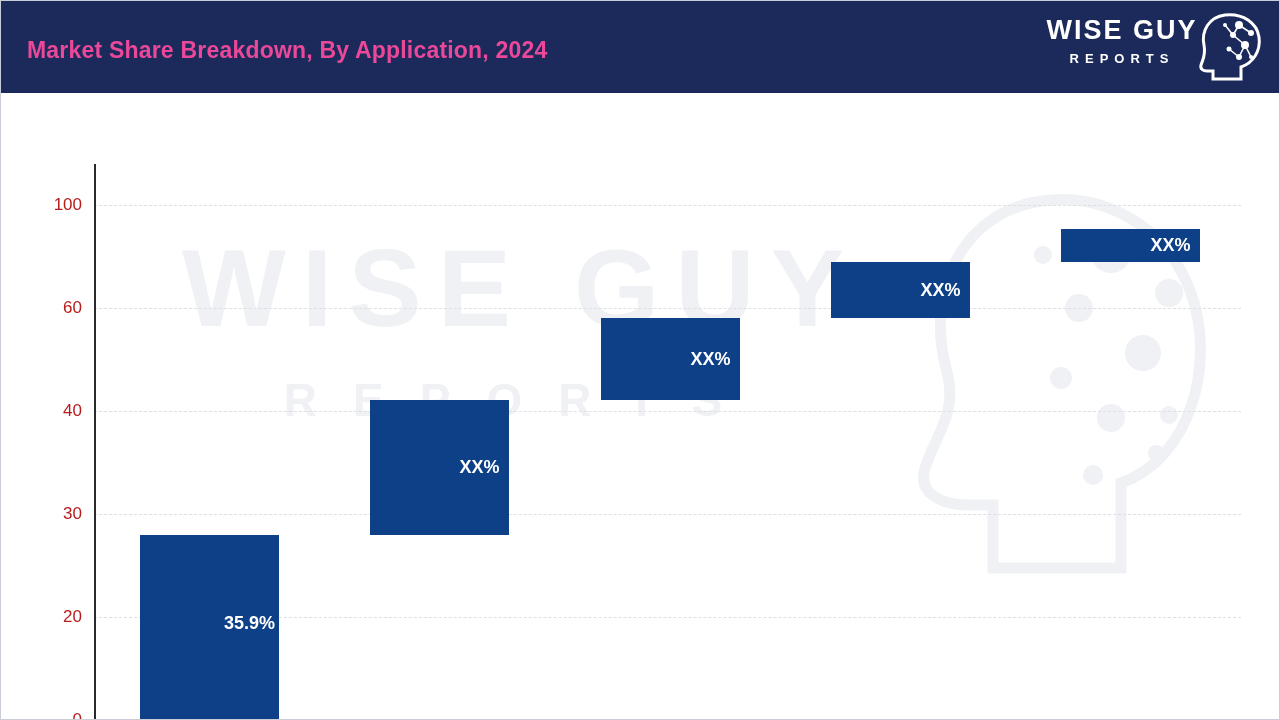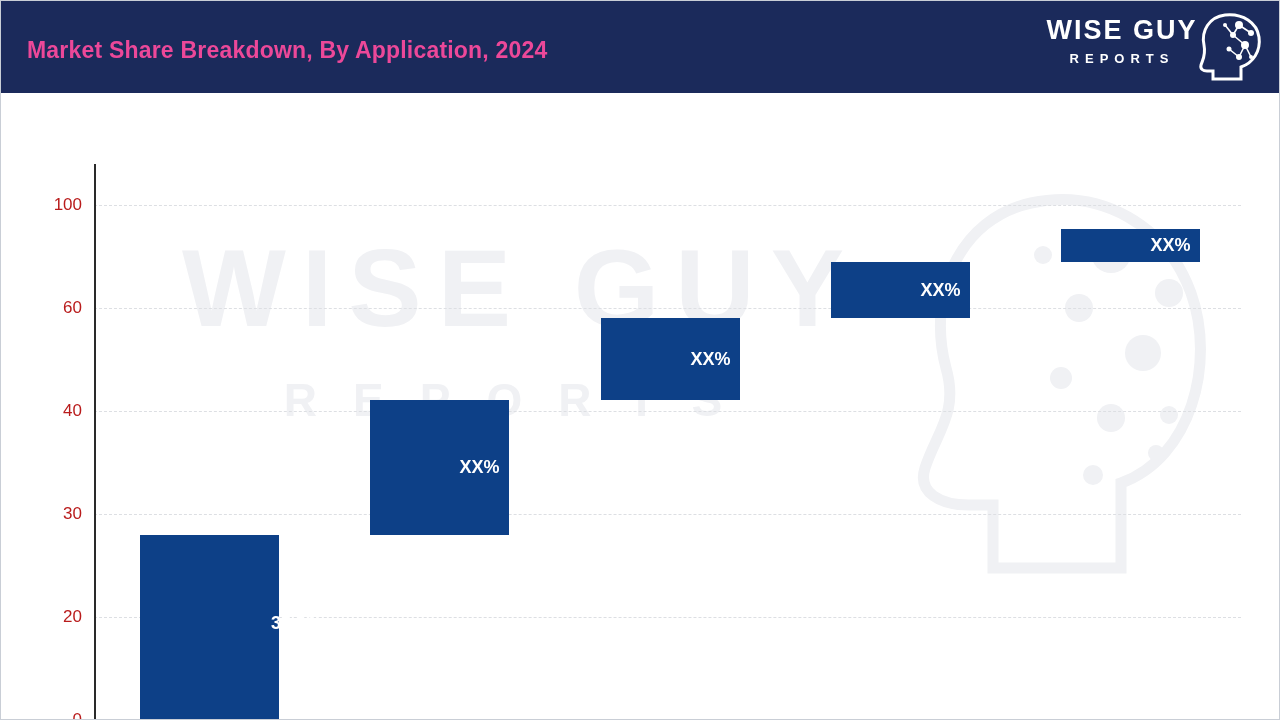--- a/index.html
+++ b/index.html
@@ -225,21 +225,21 @@
       <div class="axis-y"></div>
 
       <div class="ytick" style="top:556px;">0</div>
       <div class="ytick" style="top:453px;">20</div>
       <div class="ytick" style="top:350px;">30</div>
       <div class="ytick" style="top:247px;">40</div>
       <div class="ytick" style="top:144px;">60</div>
       <div class="ytick" style="top:41px;">100</div>
 
       <div class="bar" style="left:46px; top:371px; width:139px; height:185px;">
-        <div class="bar-label" style="top:78px;margin-left:47px;">35.9%</div>
+        <div class="bar-label" style="top:78px;">35.9%</div>
       </div>
       <div class="bar" style="left:276px; top:236px; width:139px; height:135px;">
         <div class="bar-label" style="top:57px;">XX%</div>
       </div>
       <div class="bar" style="left:507px; top:154px; width:139px; height:82px;">
         <div class="bar-label" style="top:31px;">XX%</div>
       </div>
       <div class="bar" style="left:737px; top:98px; width:139px; height:56px;">
         <div class="bar-label" style="top:18px;">XX%</div>
       </div>

